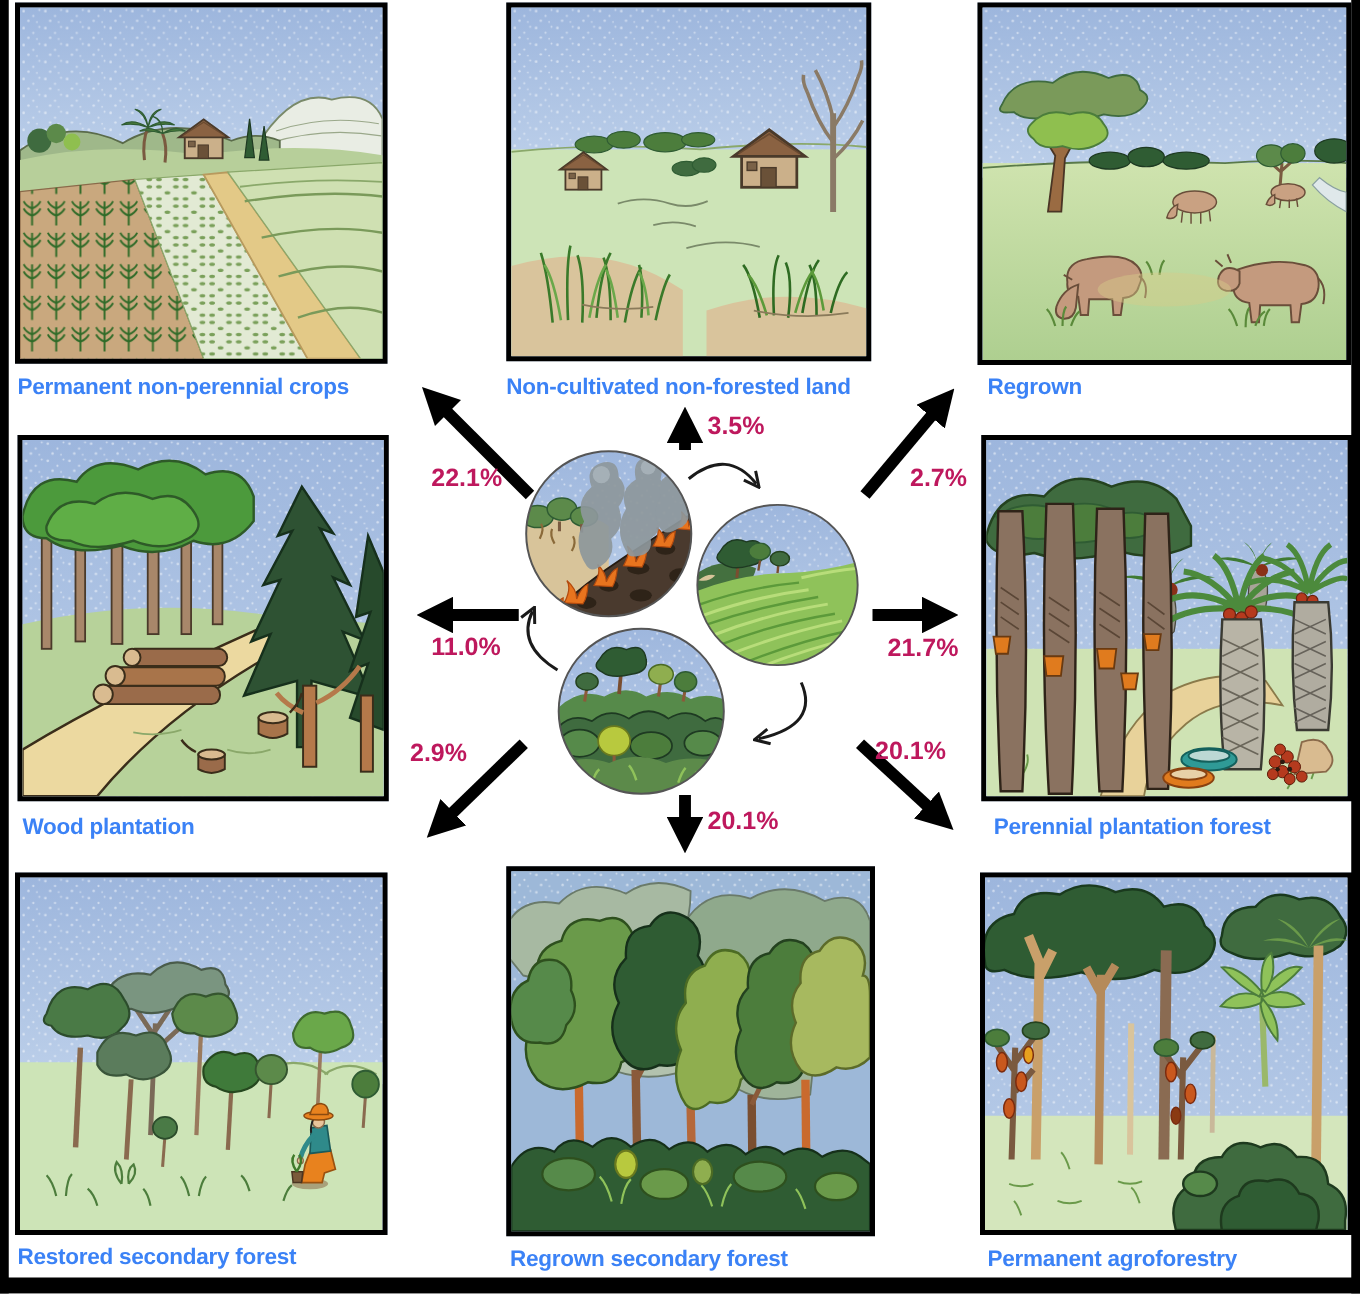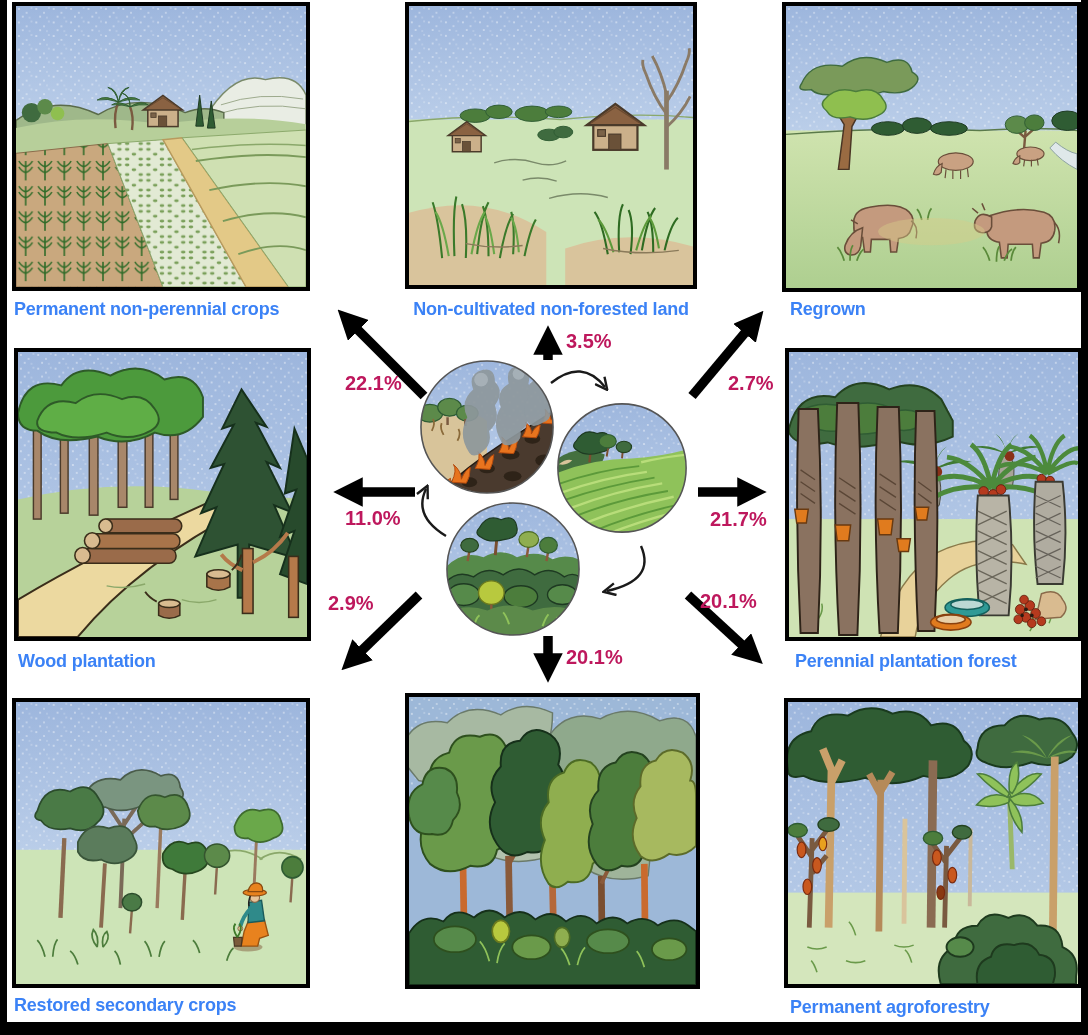--- a/index.html
+++ b/index.html
@@ -593,23 +593,24 @@
   <div class="pct" style="left:566px;top:330px">3.5%</div>
   <div class="pct" style="left:345px;top:372px">22.1%</div>
   <div class="pct" style="left:728px;top:372px">2.7%</div>
   <div class="pct" style="left:345px;top:507px">11.0%</div>
   <div class="pct" style="left:710px;top:508px">21.7%</div>
   <div class="pct" style="left:328px;top:592px">2.9%</div>
   <div class="pct" style="left:700px;top:590px">20.1%</div>
   <div class="pct" style="left:566px;top:646px">20.1%</div>
 
   <div class="plabel" style="left:14px;top:299px">Permanent non-perennial crops</div>
-  <div class="plabel" style="left:405px;top:299px;width:292px;text-align:center">Non-cultivated non-forested land</div>
+  <div class="plabel" style="left:405px;top:299px;width:292px;text-align:left">Non-cultivated non-forested land</div>
   <div class="plabel" style="left:790px;top:299px">Regrown</div>
   <div class="plabel" style="left:18px;top:651px">Wood plantation</div>
   <div class="plabel" style="left:795px;top:651px">Perennial plantation forest</div>
-  <div class="plabel" style="left:14px;top:995px">Restored secondary crops</div>
+  <div class="plabel" style="left:14px;top:995px">Restored secondary forest</div>
+  <div class="plabel" style="left:408px;top:997px">Regrown secondary forest</div>
   <div class="plabel" style="left:790px;top:997px">Permanent agroforestry</div>
 
   <div class="edge" style="left:0;top:0;width:7px;height:1035px"></div>
   <div class="edge" style="left:1081px;top:0;width:7px;height:1035px"></div>
   <div class="edge" style="left:0;top:1022px;width:1088px;height:13px"></div>
 </div>
 
 </body></html>

